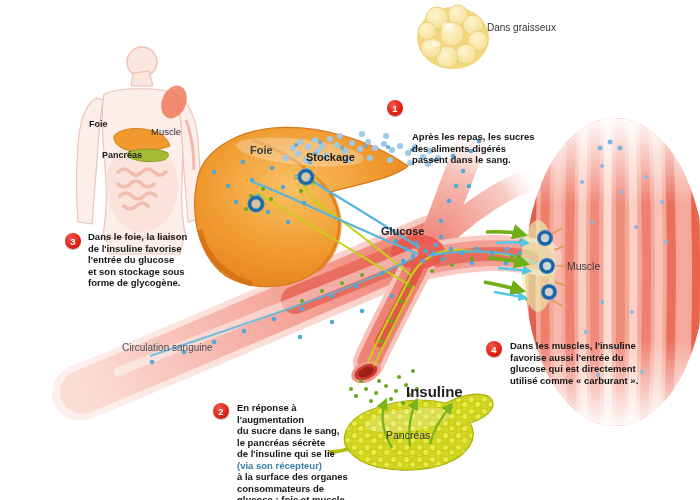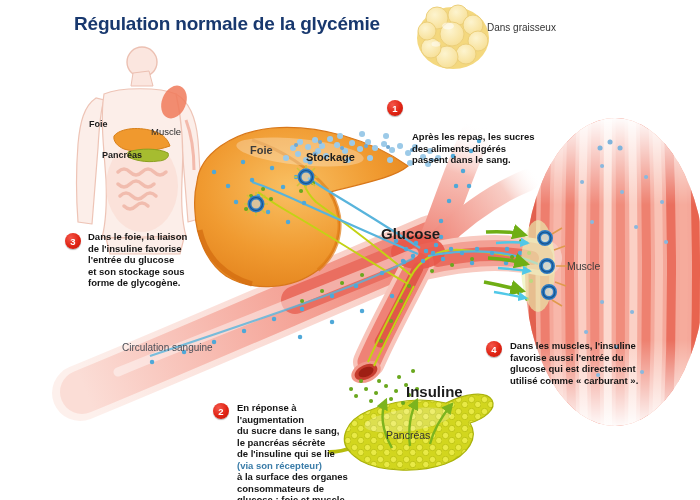--- a/index.html
+++ b/index.html
@@ -232,31 +232,30 @@
           <circle r="6" fill="none" stroke="#18548c" stroke-width="1.2"></circle>
     </g>
     <g transform="translate(549,292)">
       <circle r="7" fill="#bcd8ee" opacity=".5"></circle>
           <circle r="6" fill="none" stroke="#2f7cc4" stroke-width="4"></circle>
           <circle r="6" fill="none" stroke="#18548c" stroke-width="1.2"></circle>
     </g>
   </g>
 </svg>
 
-  <div class="title">Régulation normale de la glycémie</div>
 
   <div class="lbl" style="left:487px;top:22px;font-size:10px;color:#333;">Dans graisseux</div>
 
   <div class="lbl b" style="left:89px;top:119px;font-size:9px;">Foie</div>
   <div class="lbl" style="left:151px;top:126px;font-size:9.5px;color:#2b2b2b;">Muscle</div>
   <div class="lbl b" style="left:102px;top:150px;font-size:9px;">Pancréas</div>
 
   <div class="lbl" style="left:250px;top:144px;font-size:11px;font-weight:600;color:#3c3c3c;">Foie</div>
   <div class="lbl b" style="left:306px;top:131px;font-size:11px;margin-top:20px;">Stockage</div>
-  <div class="lbl b" style="left:381px;top:225px;font-size:15px;">Glucose</div>
+  <div class="lbl b" style="left:381px;top:225px;font-size:11px;">Glucose</div>
   <div class="lbl" style="left:567px;top:260px;font-size:10.5px;color:#3c3c3c;font-weight:500;">Muscle</div>
   <div class="lbl b" style="left:406px;top:351px;font-size:15px;margin-top:32px;">Insuline</div>
   <div class="lbl" style="left:386px;top:429px;font-size:10.5px;color:#333;font-weight:500;">Pancréas</div>
   <div class="lbl" style="left:122px;top:342px;font-size:10px;color:#4a4e57;">Circulation sanguine</div>
 
   <div class="ann-num" style="left:387px;top:100px;">1</div>
   <div class="ann-text" style="left:412px;top:99px;margin-top:32px;">Après les repas, les sucres
 des aliments digérés
 passent dans le sang.</div>
 

